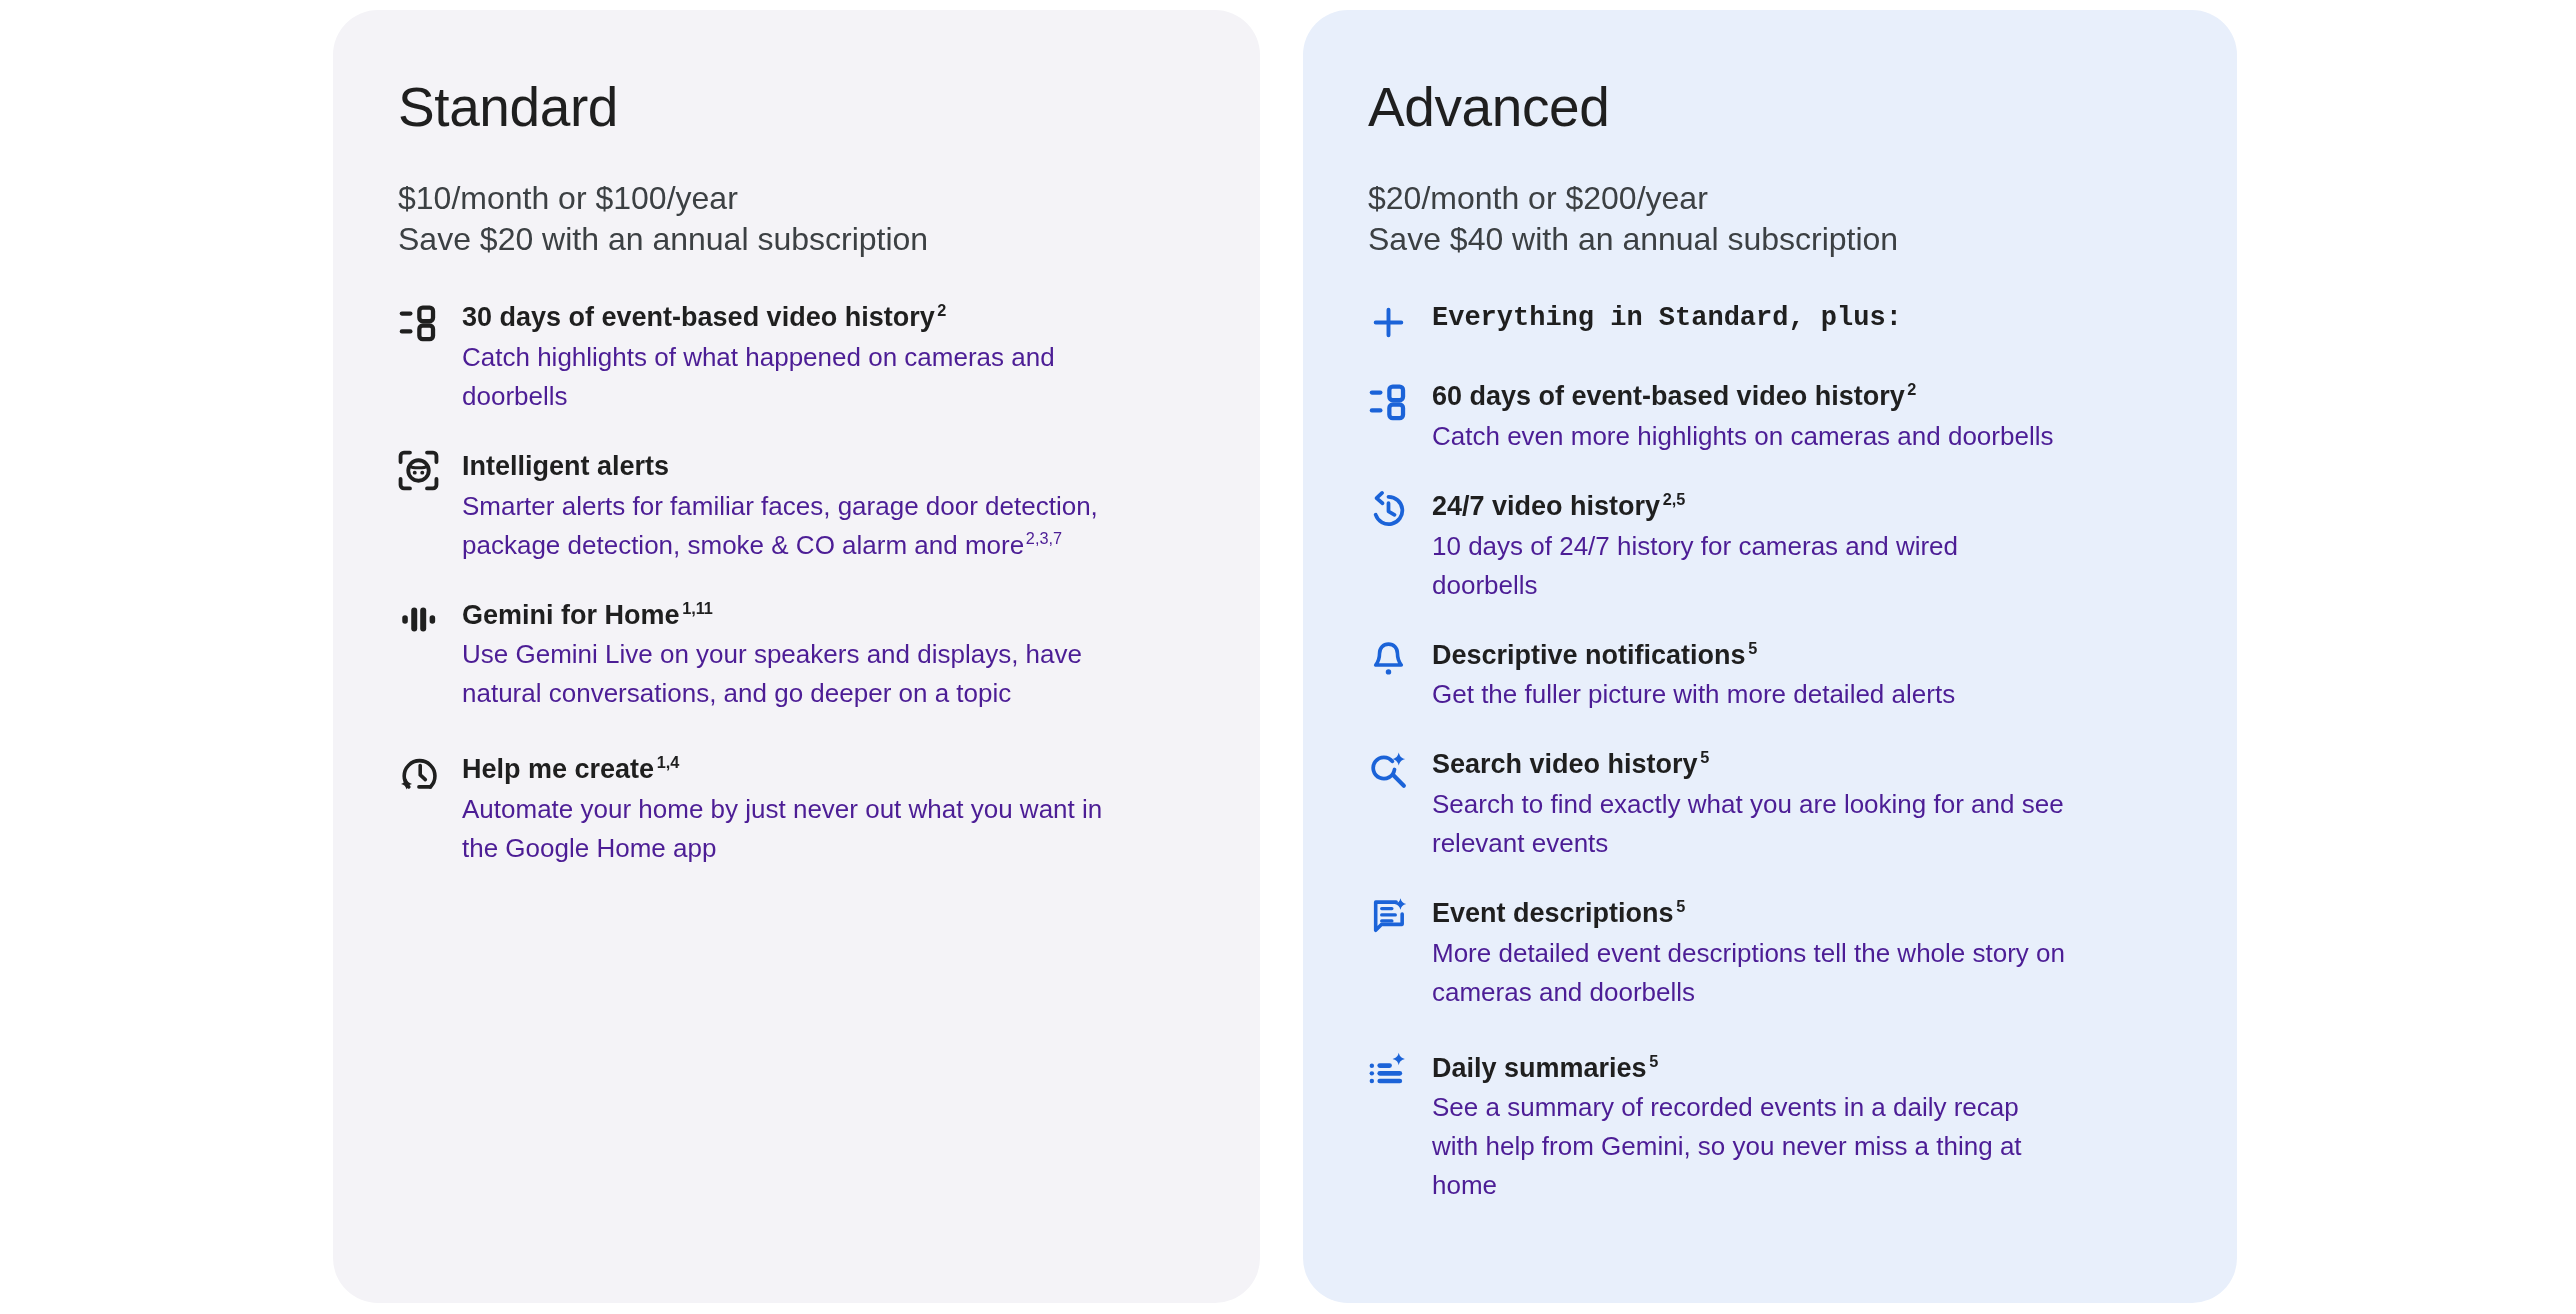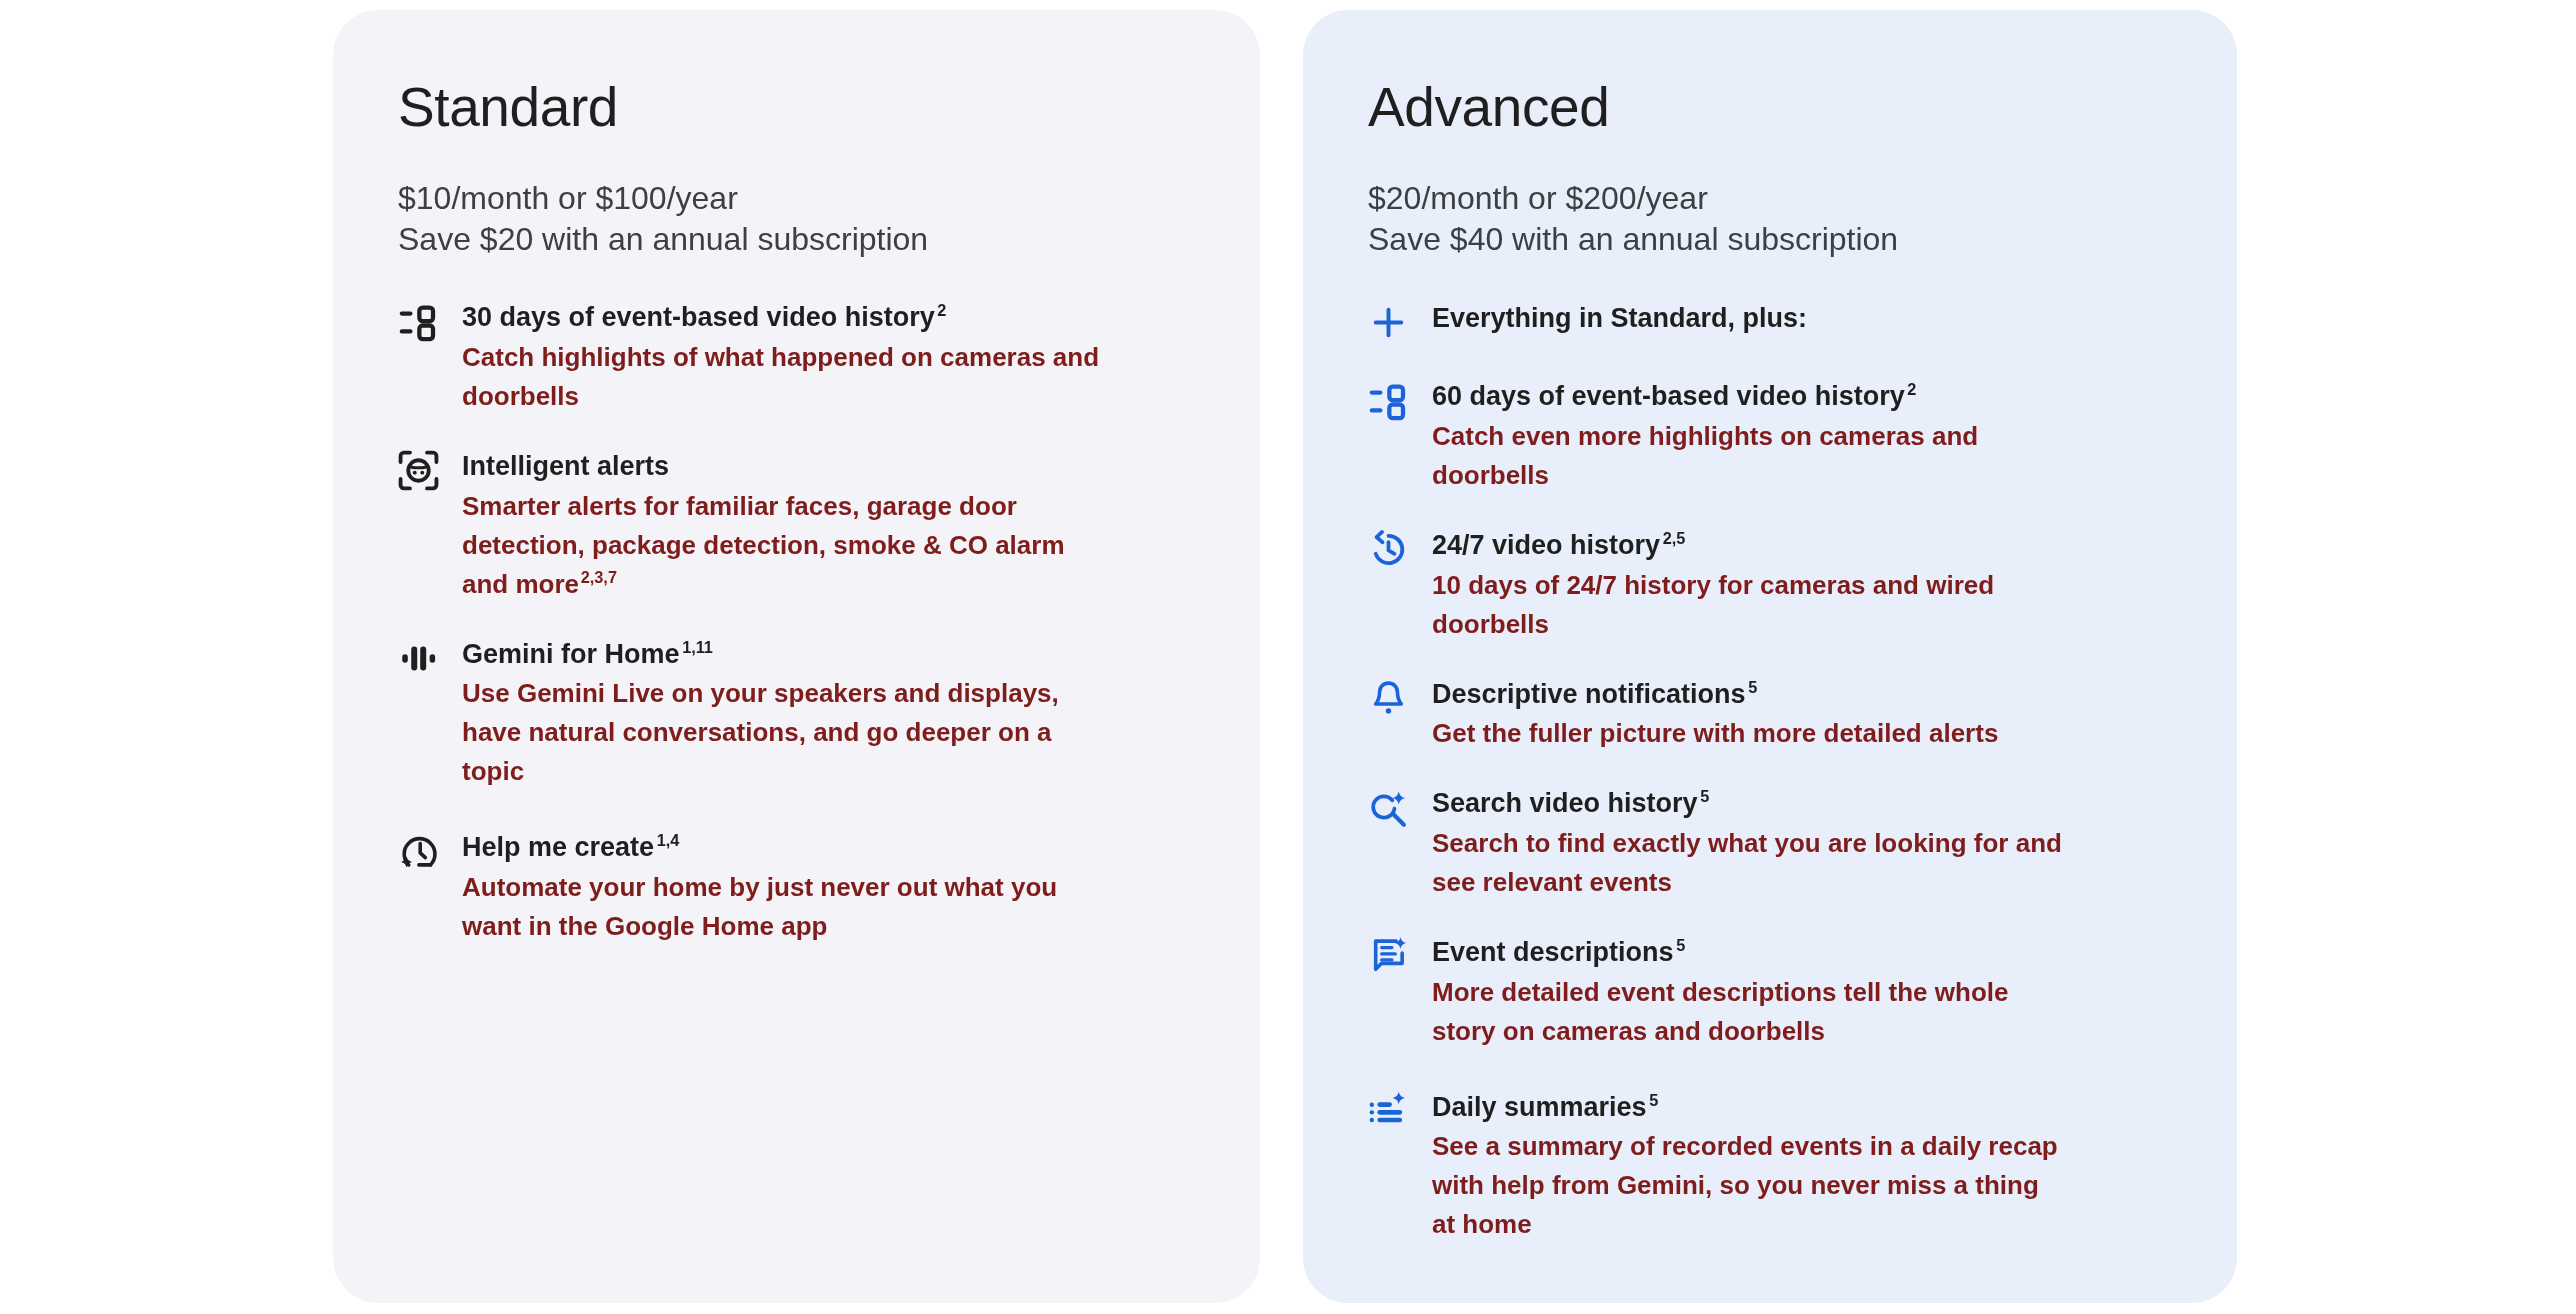--- a/index.html
+++ b/index.html
@@ -81,33 +81,33 @@
   .feature-title .sup {
     font-size: 16.3px;
     font-weight: 700;
     vertical-align: super;
     line-height: 0;
     margin-left: 2.6px;
   }
   .feature-desc {
     font-size: 26px;
     line-height: 39px;
-    color: #7f1d1d;
-    font-weight: 700;
+    color: #4c1d95;
+    font-weight: 400;
     margin: 1.7px 0 0 0;
     max-width: 653px;
   }
   .feature-desc .sup {
     font-size: 16.3px;
     vertical-align: super;
     line-height: 0;
     margin-left: 1.7px;
   }
   .plan-card.advanced .feature-desc { max-width: 635px; }
-  .feature.plus-row { margin-bottom: 38px; }
+  .feature.plus-row { margin-bottom: 38px; font-family: Liberation Mono, monospace; }
   .feature.plus-row .feature-title { line-height: 41px; }
 </style>
 </head>
 <body>
 
 <div class="plans-wrap">
 
   <section class="plan-card standard">
     <h2 class="plan-title">Standard</h2>
     <div class="price-line">$10/month or $100/year</div>

